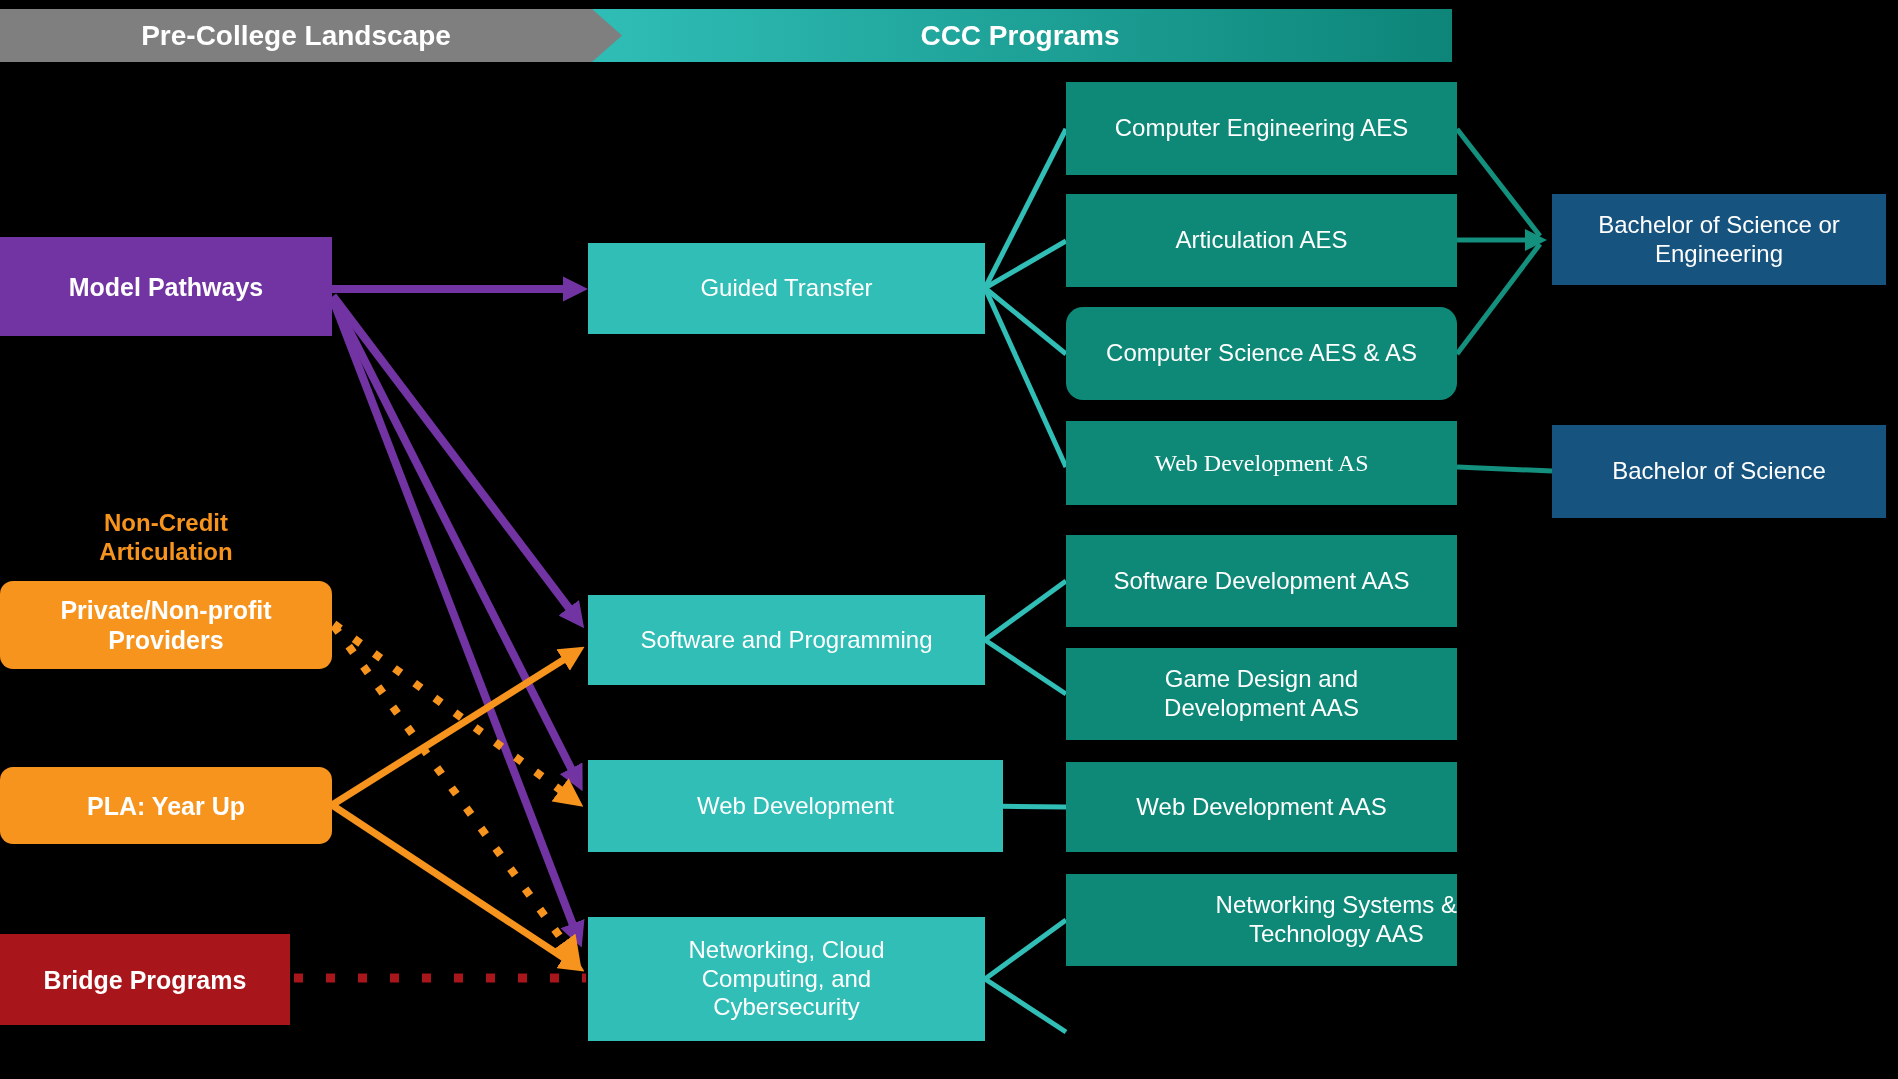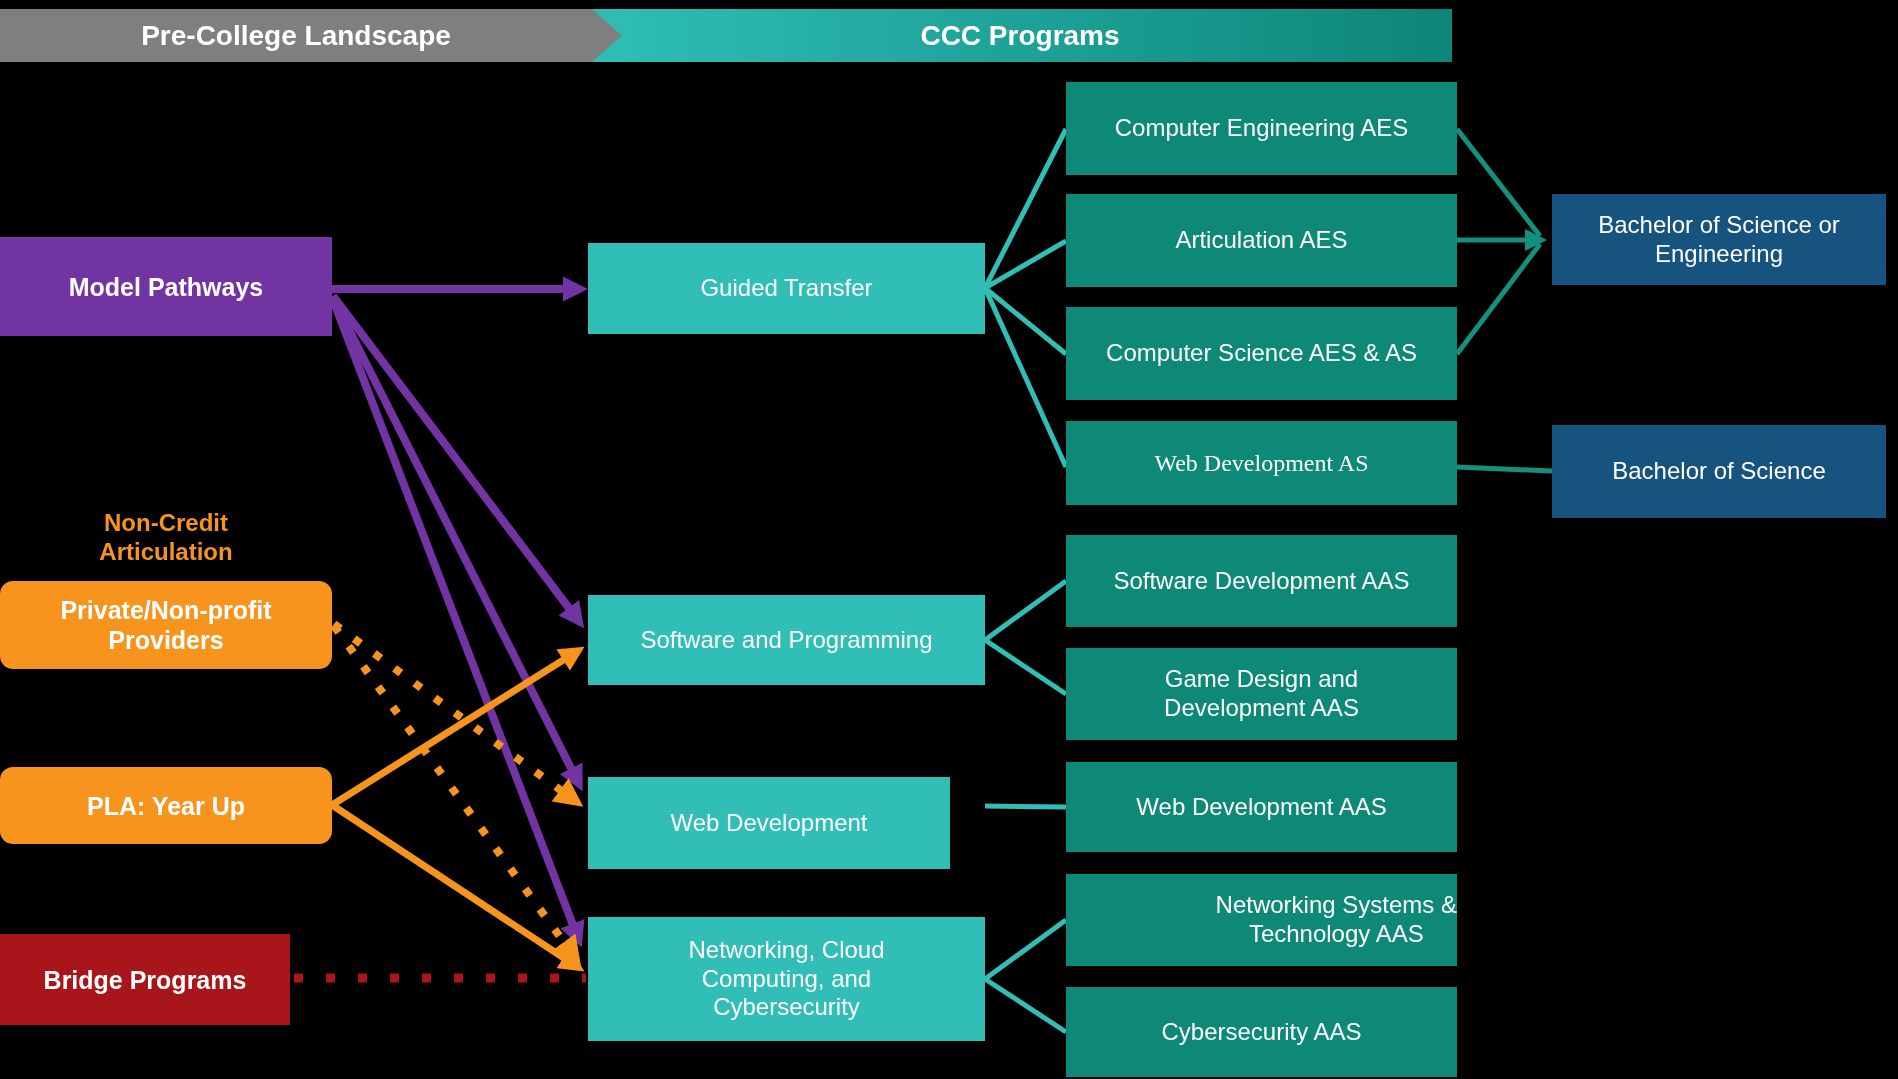--- a/index.html
+++ b/index.html
@@ -127,39 +127,39 @@
   </div>
 
   <div class="node teal lbl-mid" style="left:588px;top:243px;width:397px;height:91px;">
     <span>Guided Transfer</span>
   </div>
 
   <div class="node teal lbl-mid" style="left:588px;top:595px;width:397px;height:90px;">
     <span>Software and Programming</span>
   </div>
 
-  <div class="node teal lbl-mid" style="left:588px;top:760px;width:362px;height:92px;margin-top:17px;">
+  <div class="node teal lbl-mid" style="left:588px;top:760px;width:415px;height:92px;">
     <span>Web Development</span>
   </div>
 
   <div class="node teal lbl-mid" style="left:588px;top:917px;width:397px;height:124px;">
     <span>Networking, Cloud
 Computing, and
 Cybersecurity</span>
   </div>
 
   <div class="node green lbl-mid" style="left:1066px;top:82px;width:391px;height:93px;">
     <span>Computer Engineering AES</span>
   </div>
 
   <div class="node green lbl-mid" style="left:1066px;top:194px;width:391px;height:93px;">
     <span>Articulation AES</span>
   </div>
 
-  <div class="node green lbl-mid" style="left:1066px;top:307px;width:391px;height:93px;">
+  <div class="node green lbl-mid" style="left:1066px;top:307px;width:391px;height:93px;border-radius:17px;">
     <span>Computer Science AES &amp; AS</span>
   </div>
 
   <div class="node green lbl-mid" style="left:1066px;top:421px;width:391px;height:84px;font-family:Liberation Serif, serif;">
     <span>Web Development AS</span>
   </div>
 
   <div class="node green lbl-mid" style="left:1066px;top:535px;width:391px;height:92px;">
     <span>Software Development AAS</span>
   </div>
@@ -171,23 +171,20 @@
 
   <div class="node green lbl-mid" style="left:1066px;top:762px;width:391px;height:90px;">
     <span>Web Development AAS</span>
   </div>
 
   <div class="node green lbl-mid" style="left:1066px;top:874px;width:391px;height:92px;justify-content:flex-end;">
     <span>Networking Systems &amp;
 Technology AAS</span>
   </div>
 
-  <div class="node green lbl-mid" style="left:1066px;top:987px;width:391px;height:90px;">
-    <span>Cybersecurity AAS</span>
-  </div>
 
   <div class="node blue lbl-mid" style="left:1552px;top:194px;width:334px;height:91px;">
     <span>Bachelor of Science or
 Engineering</span>
   </div>
 
   <div class="node blue lbl-mid" style="left:1552px;top:425px;width:334px;height:93px;">
     <span>Bachelor of Science</span>
   </div>
 

